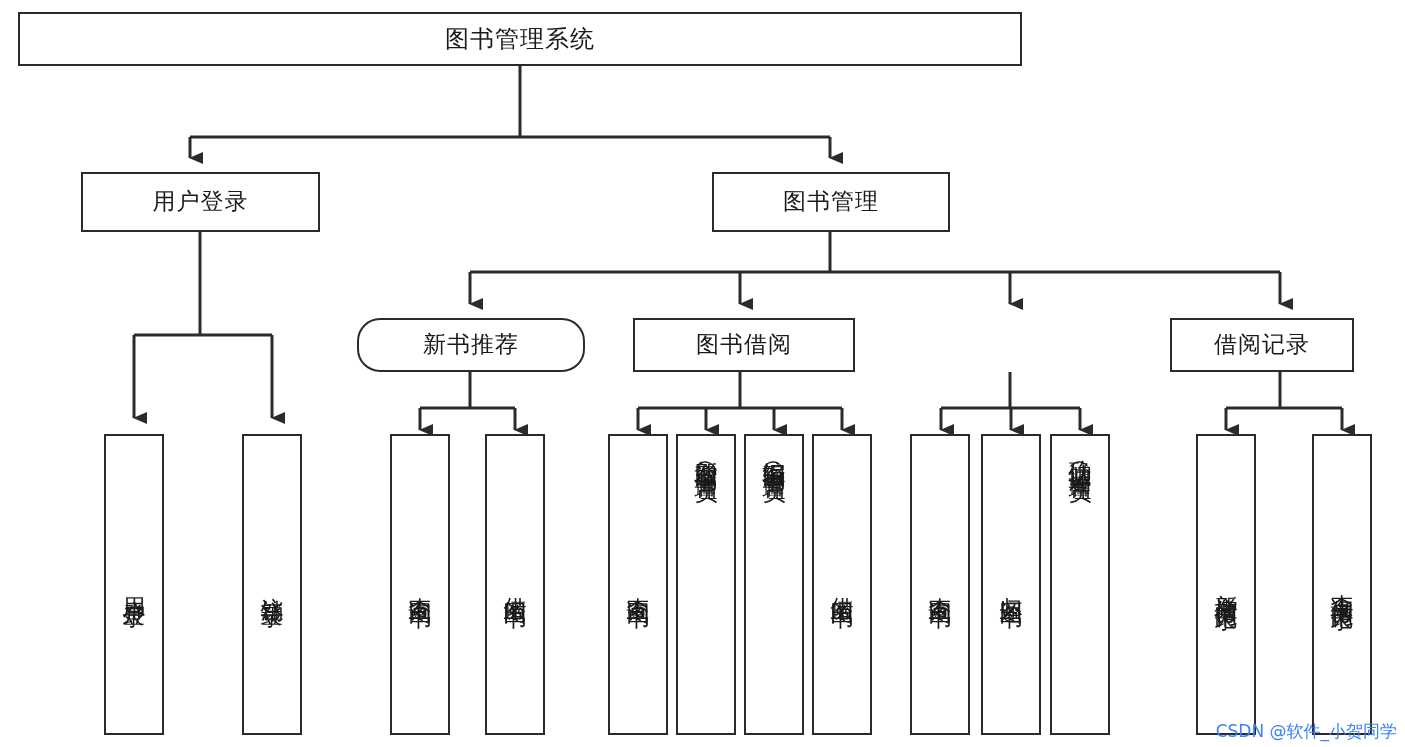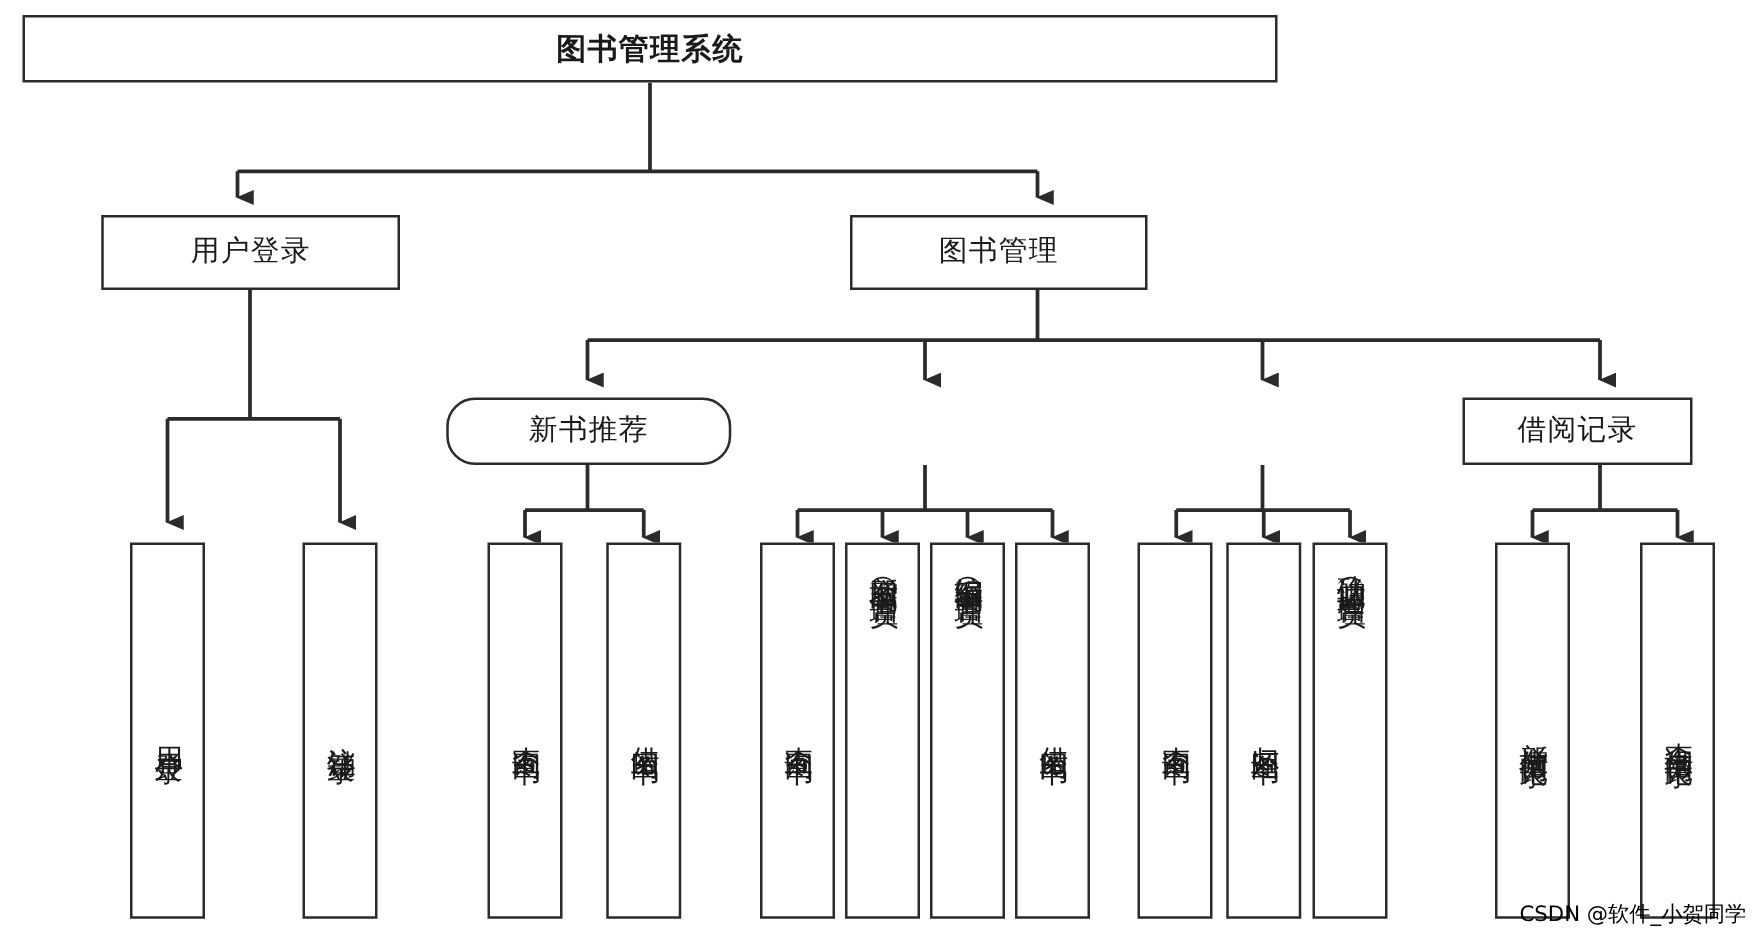--- a/index.html
+++ b/index.html
@@ -28,39 +28,39 @@
     text-align:center;
     line-height:1.12;
     white-space:nowrap;
   }
   
   .h-node .lbl{
     writing-mode:horizontal-tb;
     font-size:23px;
     letter-spacing:1px;
   }
-  .node.root .lbl{font-size:24px;font-weight:bold;}
+  .node.root .lbl{font-size:24px;}
   
   .v-node{align-items:flex-start;padding-top:6px;}
   .v-node .lbl{
     writing-mode:vertical-rl;
     text-orientation:upright;
     font-size:23px;
     letter-spacing:3px;
     line-height:1;
   }
   .v-node.tall-start{align-items:flex-start;}
   .v-node.mid{align-items:center;padding-top:0;}
 
   #watermark{
     position:absolute;
     right:8px;
     bottom:4px;
     font-size:17px;
-    color:#000000;
+    color:#3b82f6;
     white-space:nowrap;
     font-family:"DejaVu Sans","Liberation Sans",sans-serif;
   }
 </style>
 </head>
 <body>
 
 <div id="canvas">
 
   <svg id="wires" viewBox="0 0 1405 747" xmlns="http://www.w3.org/2000/svg">
@@ -115,26 +115,29 @@
     </g>
   </svg>
 
   <div class="node h-node root" style="left:18px;top:12px;width:1004px;height:54px;">
     <span class="lbl">图书管理系统</span>
   </div>
 
   <div class="node h-node" style="left:81px;top:172px;width:239px;height:60px;">
     <span class="lbl">用户登录</span>
   </div>
-  <div class="node h-node" style="left:680px;top:172px;width:238px;height:60px;">
+  <div class="node h-node" style="left:712px;top:172px;width:238px;height:60px;">
     <span class="lbl">图书管理</span>
   </div>
 
   <div class="node h-node" style="left:357px;top:318px;width:228px;height:54px;border-radius:23px;">
     <span class="lbl">新书推荐</span>
+  </div>
+  <div class="node h-node" style="left:633px;top:318px;width:222px;height:54px;">
+    <span class="lbl">图书借阅</span>
   </div>
   <div class="node h-node" style="left:1170px;top:318px;width:184px;height:54px;">
     <span class="lbl">借阅记录</span>
   </div>
 
   <div class="node v-node mid" style="left:104px;top:434px;width:60px;height:301px;">
     <span class="lbl">用户登录</span>
   </div>
   <div class="node v-node mid" style="left:242px;top:434px;width:60px;height:301px;">
     <span class="lbl">注销登录</span>

